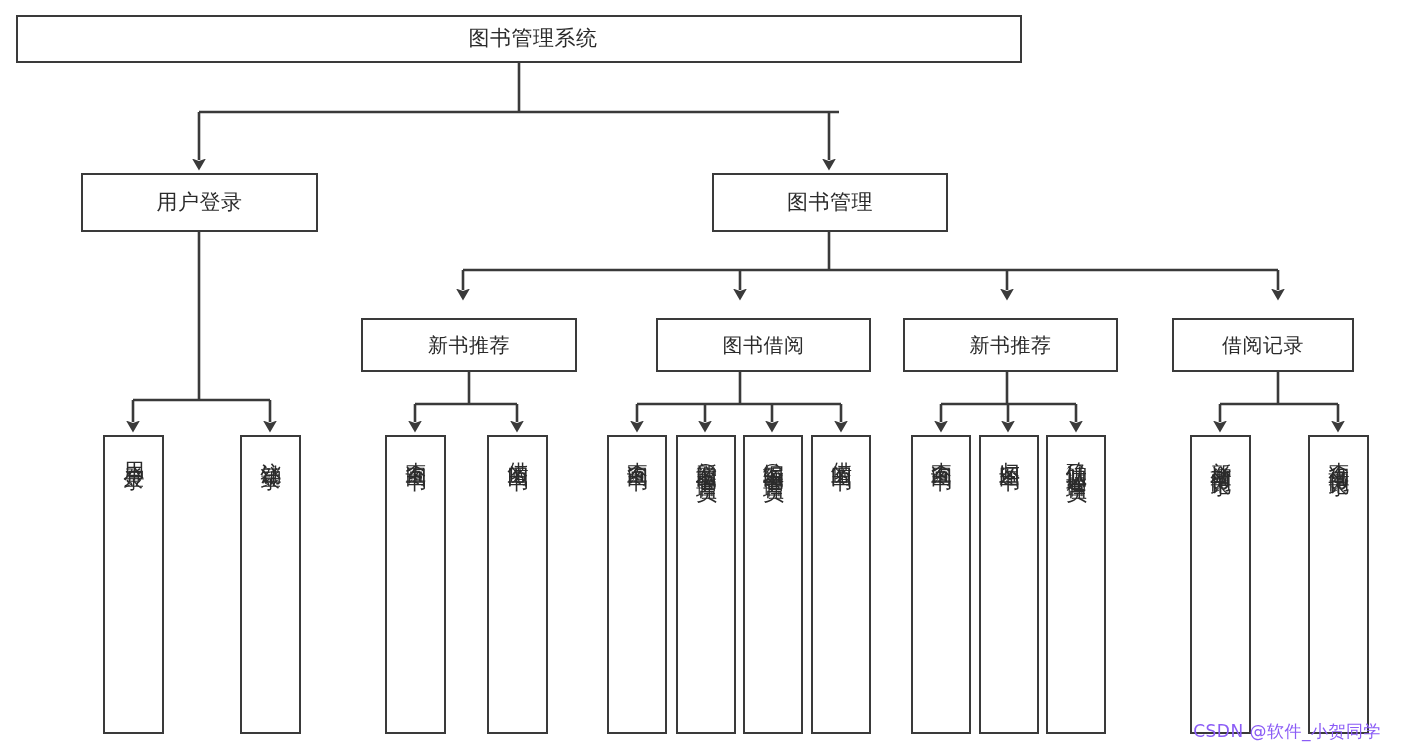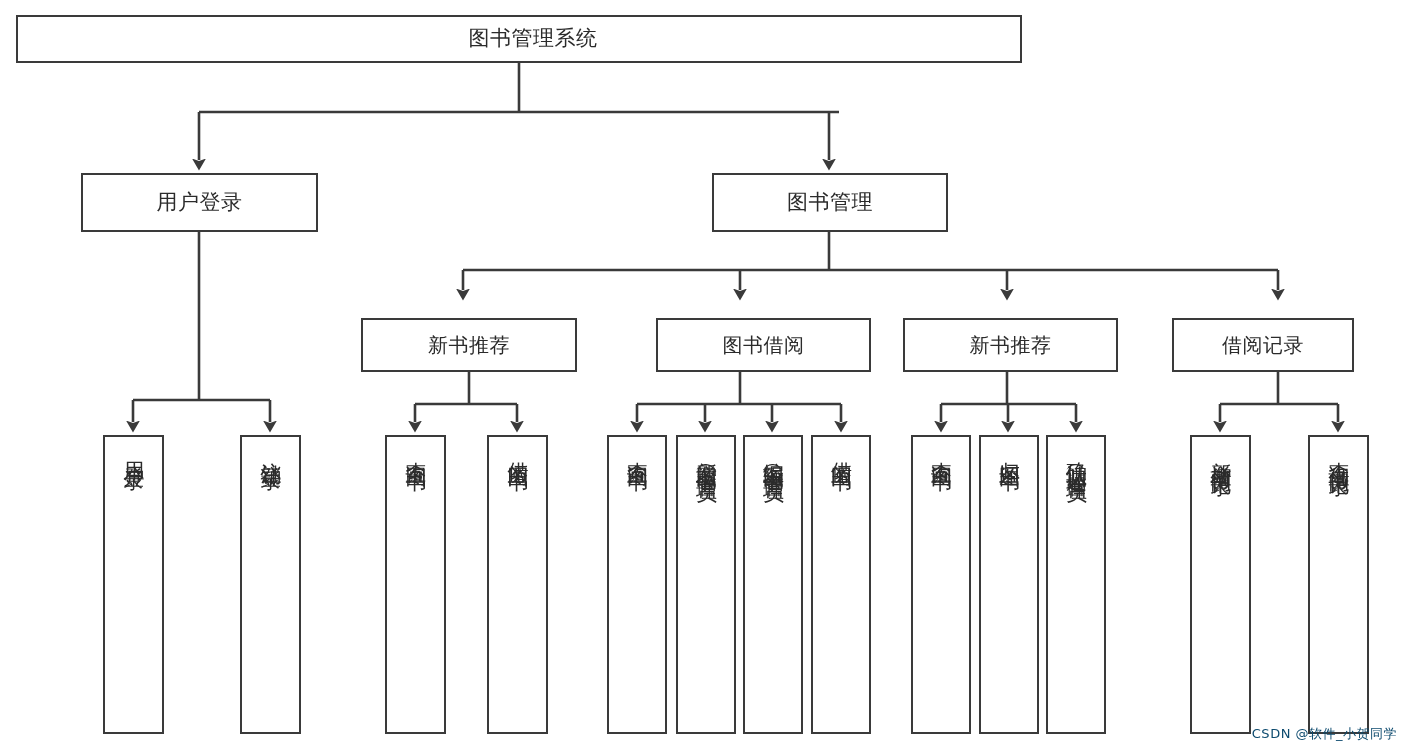--- a/index.html
+++ b/index.html
@@ -44,24 +44,24 @@
     font-size:21px;
     writing-mode:vertical-rl;
     text-orientation:upright;
     white-space:nowrap;
     letter-spacing:3px;
     line-height:1;
     display:block;
   }
   .watermark{
     position:absolute;
-    right:8px;
+    right:24px;
     bottom:4px;
-    font-size:13px;
-    color:#0c4a6e;
+    font-size:17px;
+    color:#8b5cf6;
     font-family:"DejaVu Sans","Liberation Sans",sans-serif;
     letter-spacing:0.5px;
     white-space:nowrap;
     z-index:40;
     pointer-events:none;
   }
 </style>
 </head>
 <body>
 

